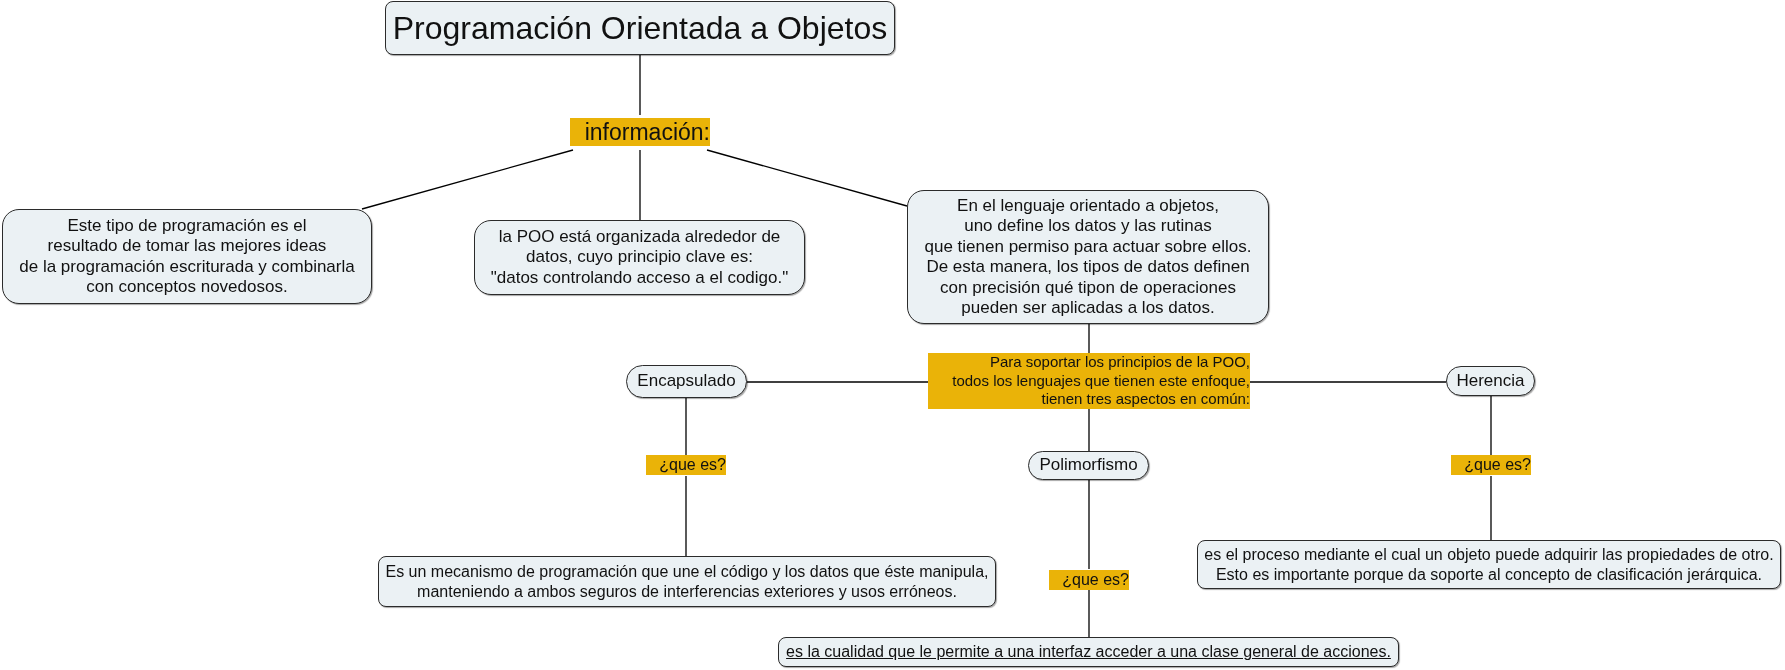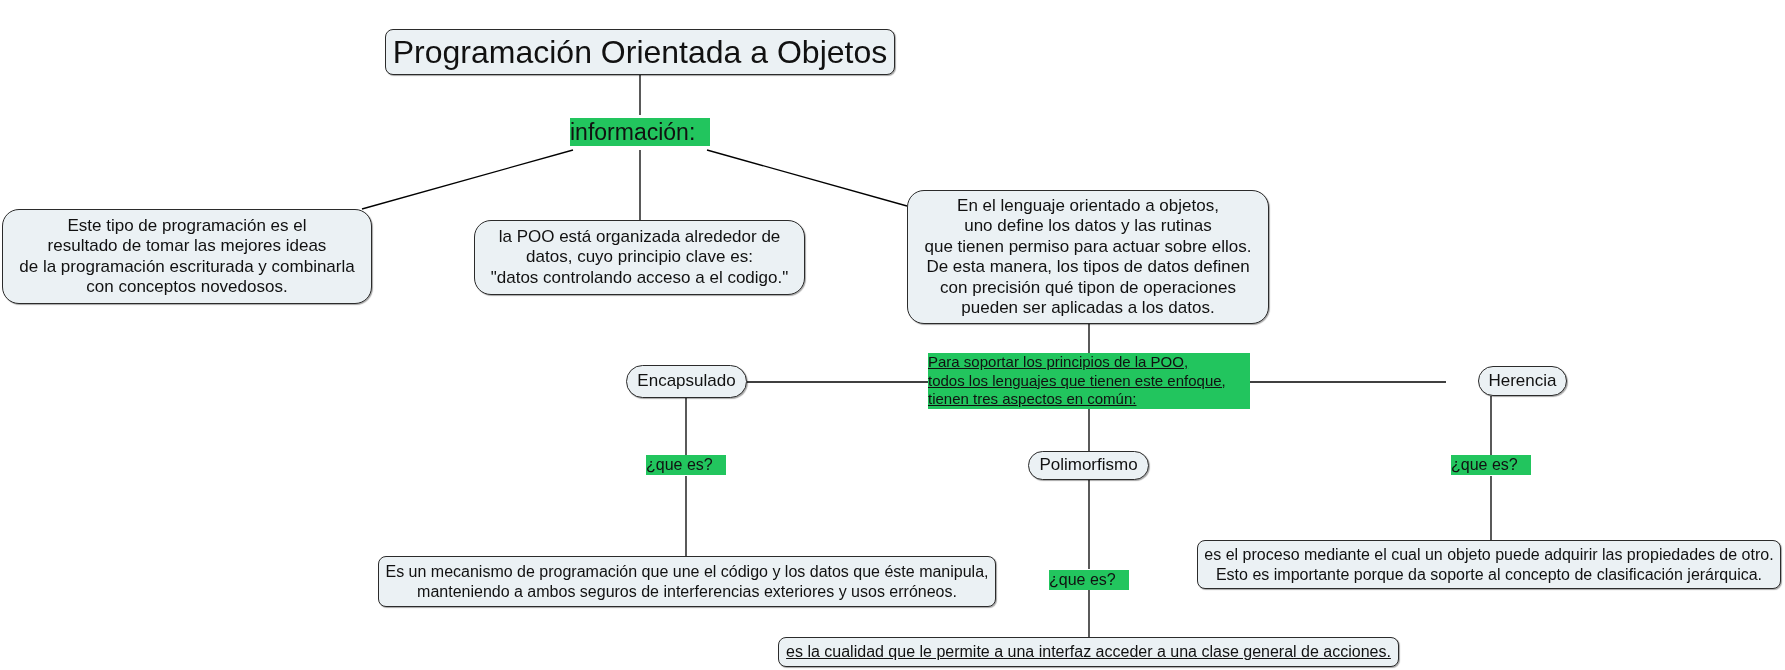--- a/index.html
+++ b/index.html
@@ -3,25 +3,25 @@
 <meta charset="utf-8">
 <style>
   html, body { margin:0; padding:0; background:#ffffff; }
   body { width:1785px; height:670px; position:relative; overflow:hidden;
          font-family:"Liberation Sans", sans-serif; color:#111; }
   svg.links { position:absolute; left:0; top:0; width:1785px; height:670px; }
   .node { position:absolute; box-sizing:border-box; background:#ebf1f4;
           border:1.3px solid #2b2b2b; border-radius:8px; text-align:center;
           display:flex; align-items:center; justify-content:center;
           box-shadow:1px 1px 1px rgba(0,0,0,0.35); white-space:pre-line; }
-  .label { position:absolute; text-align:left; white-space:pre-line;
-           background:#22c55e; }
+  .label { position:absolute; text-align:right; white-space:pre-line;
+           background:#eab308; }
   .t16 { font-size:17px; line-height:20.5px;border-radius:17px; }
   .t15 { font-size:16px; line-height:19.5px; }
-  .t14 { font-size:15px; line-height:18.5px;text-decoration:underline; }
+  .t14 { font-size:15px; line-height:18.5px; }
 </style>
 </head>
 <body>
 
 <svg class="links" xmlns="http://www.w3.org/2000/svg">
   <defs>
     <marker id="arr" markerWidth="10" markerHeight="10" refX="5" refY="9" orient="auto" markerUnits="userSpaceOnUse">
       <path d="M0,10 L5,0 L10,10 Z" fill="#000"></path>
     </marker>
   </defs>
@@ -44,21 +44,21 @@
     <line x1="686" y1="476" x2="686" y2="556"></line>
 
     <line x1="1491" y1="396" x2="1491" y2="455"></line>
     <line x1="1491" y1="476" x2="1491" y2="556"></line>
 
     <line x1="1089" y1="480" x2="1089" y2="569"></line>
     <line x1="1089" y1="590" x2="1089" y2="637"></line>
   </g>
 </svg>
 
-<div class="node" style="left:385px; top:1px; width:510px; height:46px; font-size:32px; line-height:36px;margin-top:28px;">
+<div class="node" style="left:385px; top:1px; width:510px; height:54px; font-size:32px; line-height:36px;">
   <span>Programación Orientada a Objetos</span>
 </div>
 
 <div class="label" style="left:570px; top:118px; width:140px; font-size:23px; line-height:28px;">información:</div>
 
 <div class="node t16" style="left:2px; top:209px; width:370px; height:95px;">
   <span>Este tipo de programación es el
 resultado de tomar las mejores ideas
 de la programación escriturada y combinarla
 con conceptos novedosos.</span>
@@ -84,21 +84,21 @@
 tienen tres aspectos en común:</div>
 
 <div class="node t16" style="left:626px; top:365px; width:121px; height:33px;">
   <span>Encapsulado</span>
 </div>
 
 <div class="node t16" style="left:1028px; top:451px; width:121px; height:29px;">
   <span>Polimorfismo</span>
 </div>
 
-<div class="node t16" style="left:1446px; top:366px; width:89px; height:30px;margin-left:32px;">
+<div class="node t16" style="left:1446px; top:366px; width:89px; height:30px;">
   <span>Herencia</span>
 </div>
 
 <div class="label t15" style="left:646px; top:455px; width:80px;">¿que es?</div>
 <div class="label t15" style="left:1049px; top:570px; width:80px;">¿que es?</div>
 <div class="label t15" style="left:1451px; top:455px; width:80px;">¿que es?</div>
 
 <div class="node t15" style="left:378px; top:556px; width:618px; height:51px;">
   <span>Es un mecanismo de programación que une el código y los datos que éste manipula,
 manteniendo a ambos seguros de interferencias exteriores y usos erróneos.</span>

